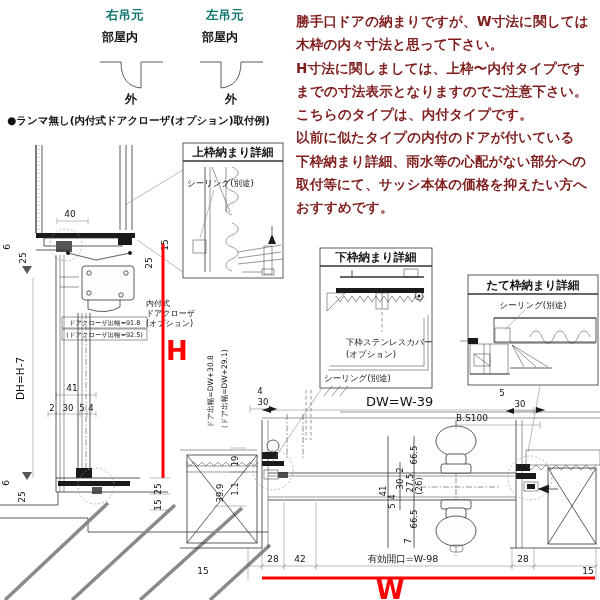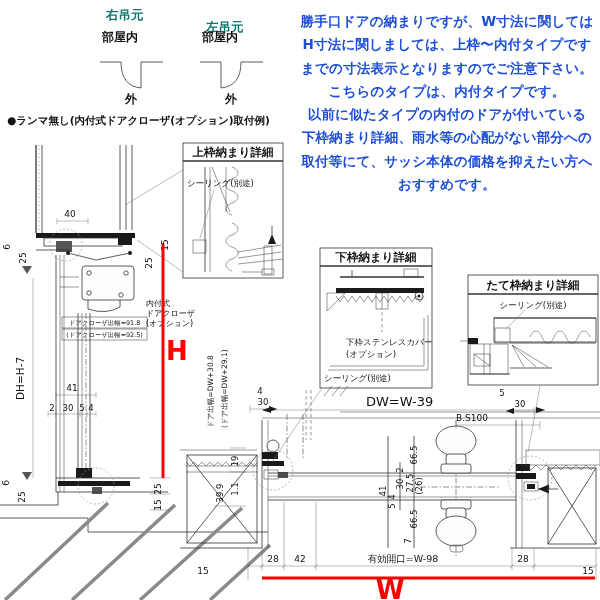--- a/index.html
+++ b/index.html
@@ -1,20 +1,20 @@
 <!DOCTYPE html>
 <html><head>
 <meta charset="utf-8">
 <style>
   html,body{margin:0;padding:0;background:#fff;}
   body{font-family:"DejaVu Sans","Liberation Sans",sans-serif;color:#111;}
   .canvas{position:relative;width:600px;height:600px;background:#ffffff;overflow:hidden;}
   .abs{position:absolute;white-space:nowrap;}
-  .annot{position:absolute;left:296px;top:10px;width:302px;color:#1d4ed8;font-weight:bold;
-         font-size:13.5px;line-height:23.3px;letter-spacing:0.2px;text-align:center;}
+  .annot{position:absolute;left:296px;top:10px;width:302px;color:#7f1d1d;font-weight:bold;
+         font-size:13.5px;line-height:23.3px;letter-spacing:0.2px;}
   .leg-title{color:#0f766e;font-weight:bold;font-size:12.5px;}
   .leg-sub{font-size:12px;font-weight:bold;}
   .h-main{font-size:13.5px;font-weight:bold;}
   .h-sub{font-size:10.5px;font-weight:bold;}
   svg{position:absolute;left:0;top:0;}
   svg line,svg path,svg rect,svg circle,svg ellipse,svg polyline{stroke:#333;fill:none;stroke-width:0.8;}
   svg .fillb{fill:#1a1a1a;stroke:none;}
   svg .fillg{fill:#555;stroke:none;}
   svg .fillw{fill:#fdfdfd;}
   svg .thick{stroke-width:1.3;}
@@ -369,30 +369,31 @@
       <text x="203" y="574" class="dimtext">15</text>
       <text x="588" y="574" class="dimtext">15</text>
       <line x1="262" y1="578" x2="595" y2="578" class="redline"></line>
       <text x="390" y="599" class="redbig" text-anchor="middle">W</text>
       <line x1="322" y1="388" x2="272" y2="462" class="leader"></line>
     </g>
   </svg>
 
   <div class="annot">
     <div>勝手口ドアの納まりですが、W寸法に関しては</div>
+    <div>木枠の内々寸法と思って下さい。</div>
     <div>H寸法に関しましては、上枠〜内付タイプです</div>
     <div>までの寸法表示となりますのでご注意下さい。</div>
     <div>こちらのタイプは、内付タイプです。</div>
     <div>以前に似たタイプの内付のドアが付いている</div>
     <div>下枠納まり詳細、雨水等の心配がない部分への</div>
     <div>取付等にて、サッシ本体の価格を抑えたい方へ</div>
     <div>おすすめです。</div>
   </div>
 
   <div class="abs leg-title" style="left:106px;top:7px;">右吊元</div>
-  <div class="abs leg-title" style="left:206px;top:19px;">左吊元</div>
+  <div class="abs leg-title" style="left:206px;top:7px;">左吊元</div>
   <div class="abs leg-sub" style="left:102px;top:29px;">部屋内</div>
   <div class="abs leg-sub" style="left:202px;top:29px;">部屋内</div>
   <div class="abs leg-sub" style="left:125px;top:91px;">外</div>
   <div class="abs leg-sub" style="left:225px;top:91px;">外</div>
 
   <div class="abs h-sub" style="left:7px;top:114px;">●ランマ無し(内付式ドアクローザ(オプション)取付例)</div>
 </div>
 
 </body></html>

